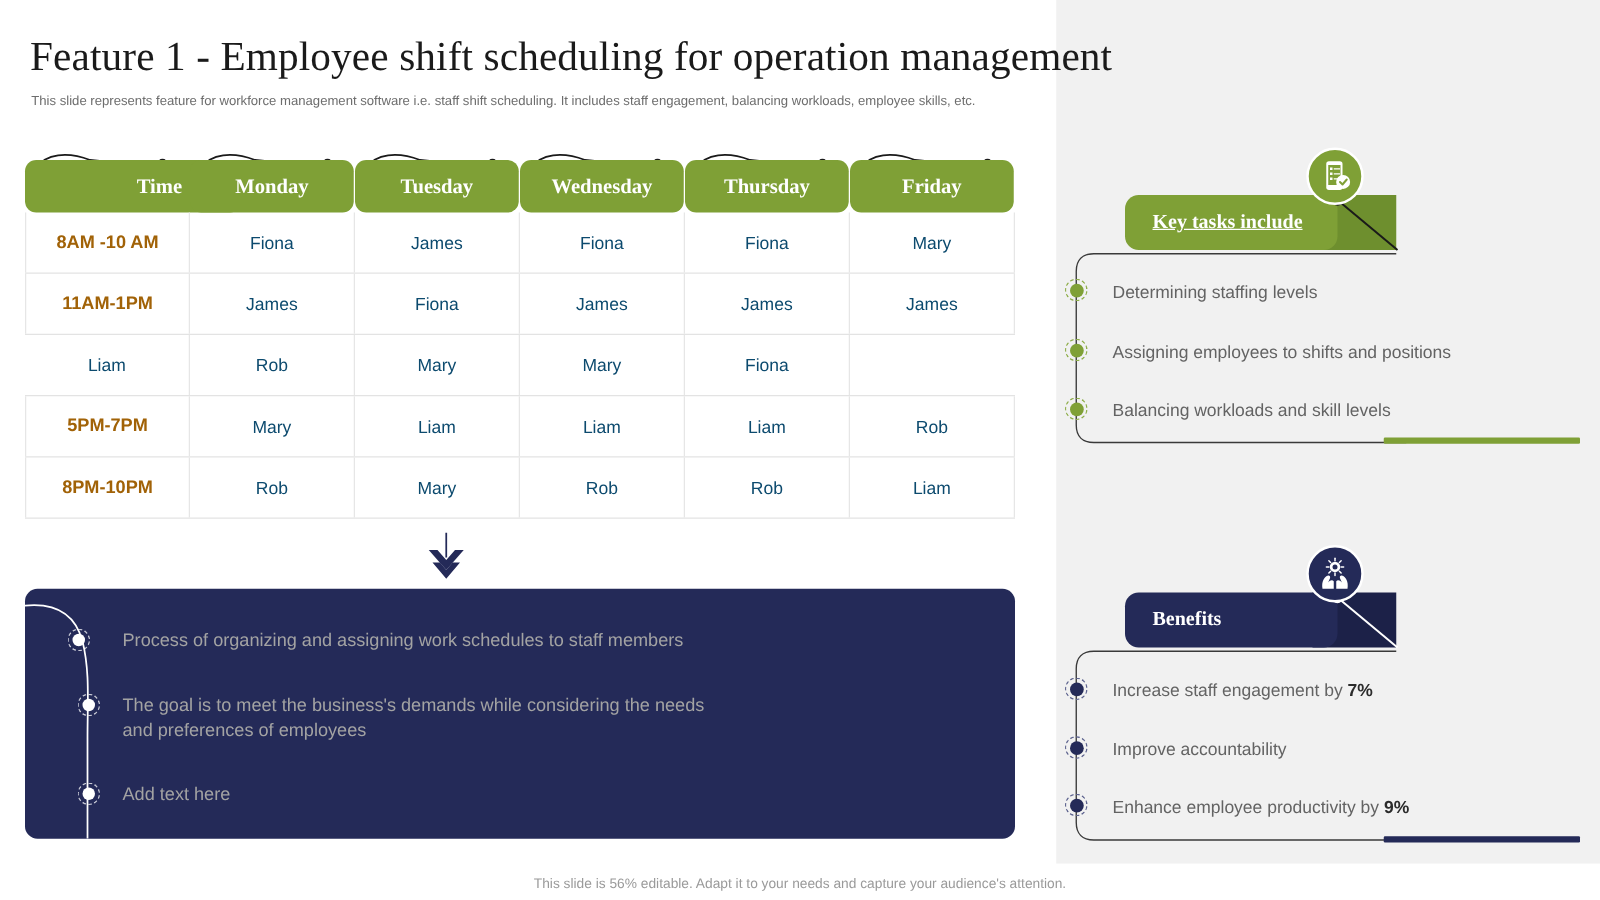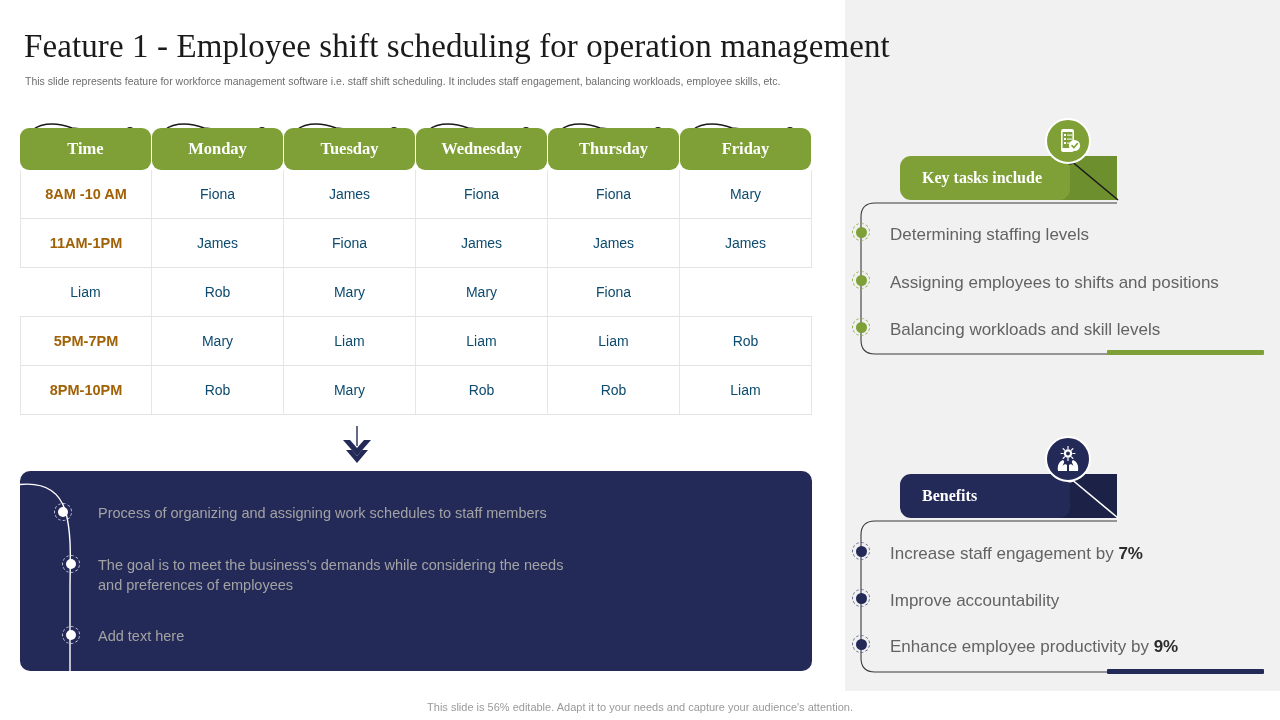--- a/index.html
+++ b/index.html
@@ -88,21 +88,21 @@
     font-size:16px;color:#ffffff;padding-left:22px;box-sizing:border-box;
   }
   .tag-ext{position:absolute;height:44px;}
   .circ-icon{
     position:absolute;width:46px;height:46px;border-radius:50%;
     border:2px solid #ffffff;box-sizing:border-box;
     display:flex;align-items:center;justify-content:center;
   }
   .conn-line{position:absolute;pointer-events:none;}
   .list-path{position:absolute;left:0;top:0;pointer-events:none;}
-  .ritem{position:absolute;font-size:17px;color:#636363;white-space:nowrap;text-align:center;}
+  .ritem{position:absolute;font-size:14px;color:#636363;white-space:nowrap;text-align:center;}
   .ritem b{color:#2b2b2b;font-weight:bold;}
   .rbullet{
     position:absolute;width:18px;height:18px;border-radius:50%;
     box-sizing:border-box;display:flex;align-items:center;justify-content:center;
   }
   .rbullet i{width:11px;height:11px;border-radius:50%;display:block;}
   .accent-bar{position:absolute;height:5px;border-radius:1px;}
 
   
   .footer{
@@ -136,21 +136,21 @@
         <g fill="#1a1a1a">
           <circle cx="110" cy="13" r="4"></circle>
             <circle cx="242" cy="13" r="4"></circle>
           <circle cx="374" cy="13" r="4"></circle>
             <circle cx="506" cy="13" r="4"></circle>
           <circle cx="638" cy="13" r="4"></circle>
             <circle cx="770" cy="13" r="4"></circle>
         </g>
       </svg>
 
-      <div class="hdr-cell" style="left:0px;width:131px;">Time</div>
+      <div class="hdr-cell" style="left:0px;width:131px;padding-left:42px;">Time</div>
       <div class="hdr-cell" style="left:132px;width:131px;">Monday</div>
       <div class="hdr-cell" style="left:264px;width:131px;">Tuesday</div>
       <div class="hdr-cell" style="left:396px;width:131px;">Wednesday</div>
       <div class="hdr-cell" style="left:528px;width:131px;">Thursday</div>
       <div class="hdr-cell" style="left:660px;width:131px;">Friday</div>
     </div>
 
     <div class="grid">
       <div class="grow">
         <div class="gcell time">8AM -10 AM</div>
@@ -218,21 +218,21 @@
     <div class="bullet-w" style="left:42px;top:155px;">
         <i></i>
       </div>
     <div class="navy-item" style="left:78px;top:155px;width:400px;">Add text here</div>
   </div>
 
   <div class="rblock" style="left:845px;top:110px;width:435px;height:250px;">
 
     <div class="tag-ext" style="left:205px;top:46px;width:67px;background:#6e8f2e;"></div>
 
-    <div class="tag" style="left:55px;top:46px;width:170px;background:#7fa036;">Key tasks include</div>
+    <div class="tag" style="left:55px;top:46px;width:170px;background:#7fa036;text-decoration:underline;">Key tasks include</div>
 
     <svg class="conn-line" width="90" height="60" viewBox="0 0 90 60" style="left:215px;top:40px;">
       <line x1="10" y1="10" x2="58" y2="50" stroke="#1a1a1a" stroke-width="1.6"></line>
       <circle cx="10" cy="10" r="4.5" fill="#1a1a1a"></circle>
     </svg>
 
     <div class="circ-icon" style="left:200px;top:8px;background:#7fa036;">
       <svg width="30" height="30" viewBox="0 0 30 30">
         <rect x="8" y="3" width="13" height="23" rx="2.2" fill="#ffffff"></rect>
         <rect x="9.6" y="6" width="9.8" height="16" fill="#7fa036"></rect>

